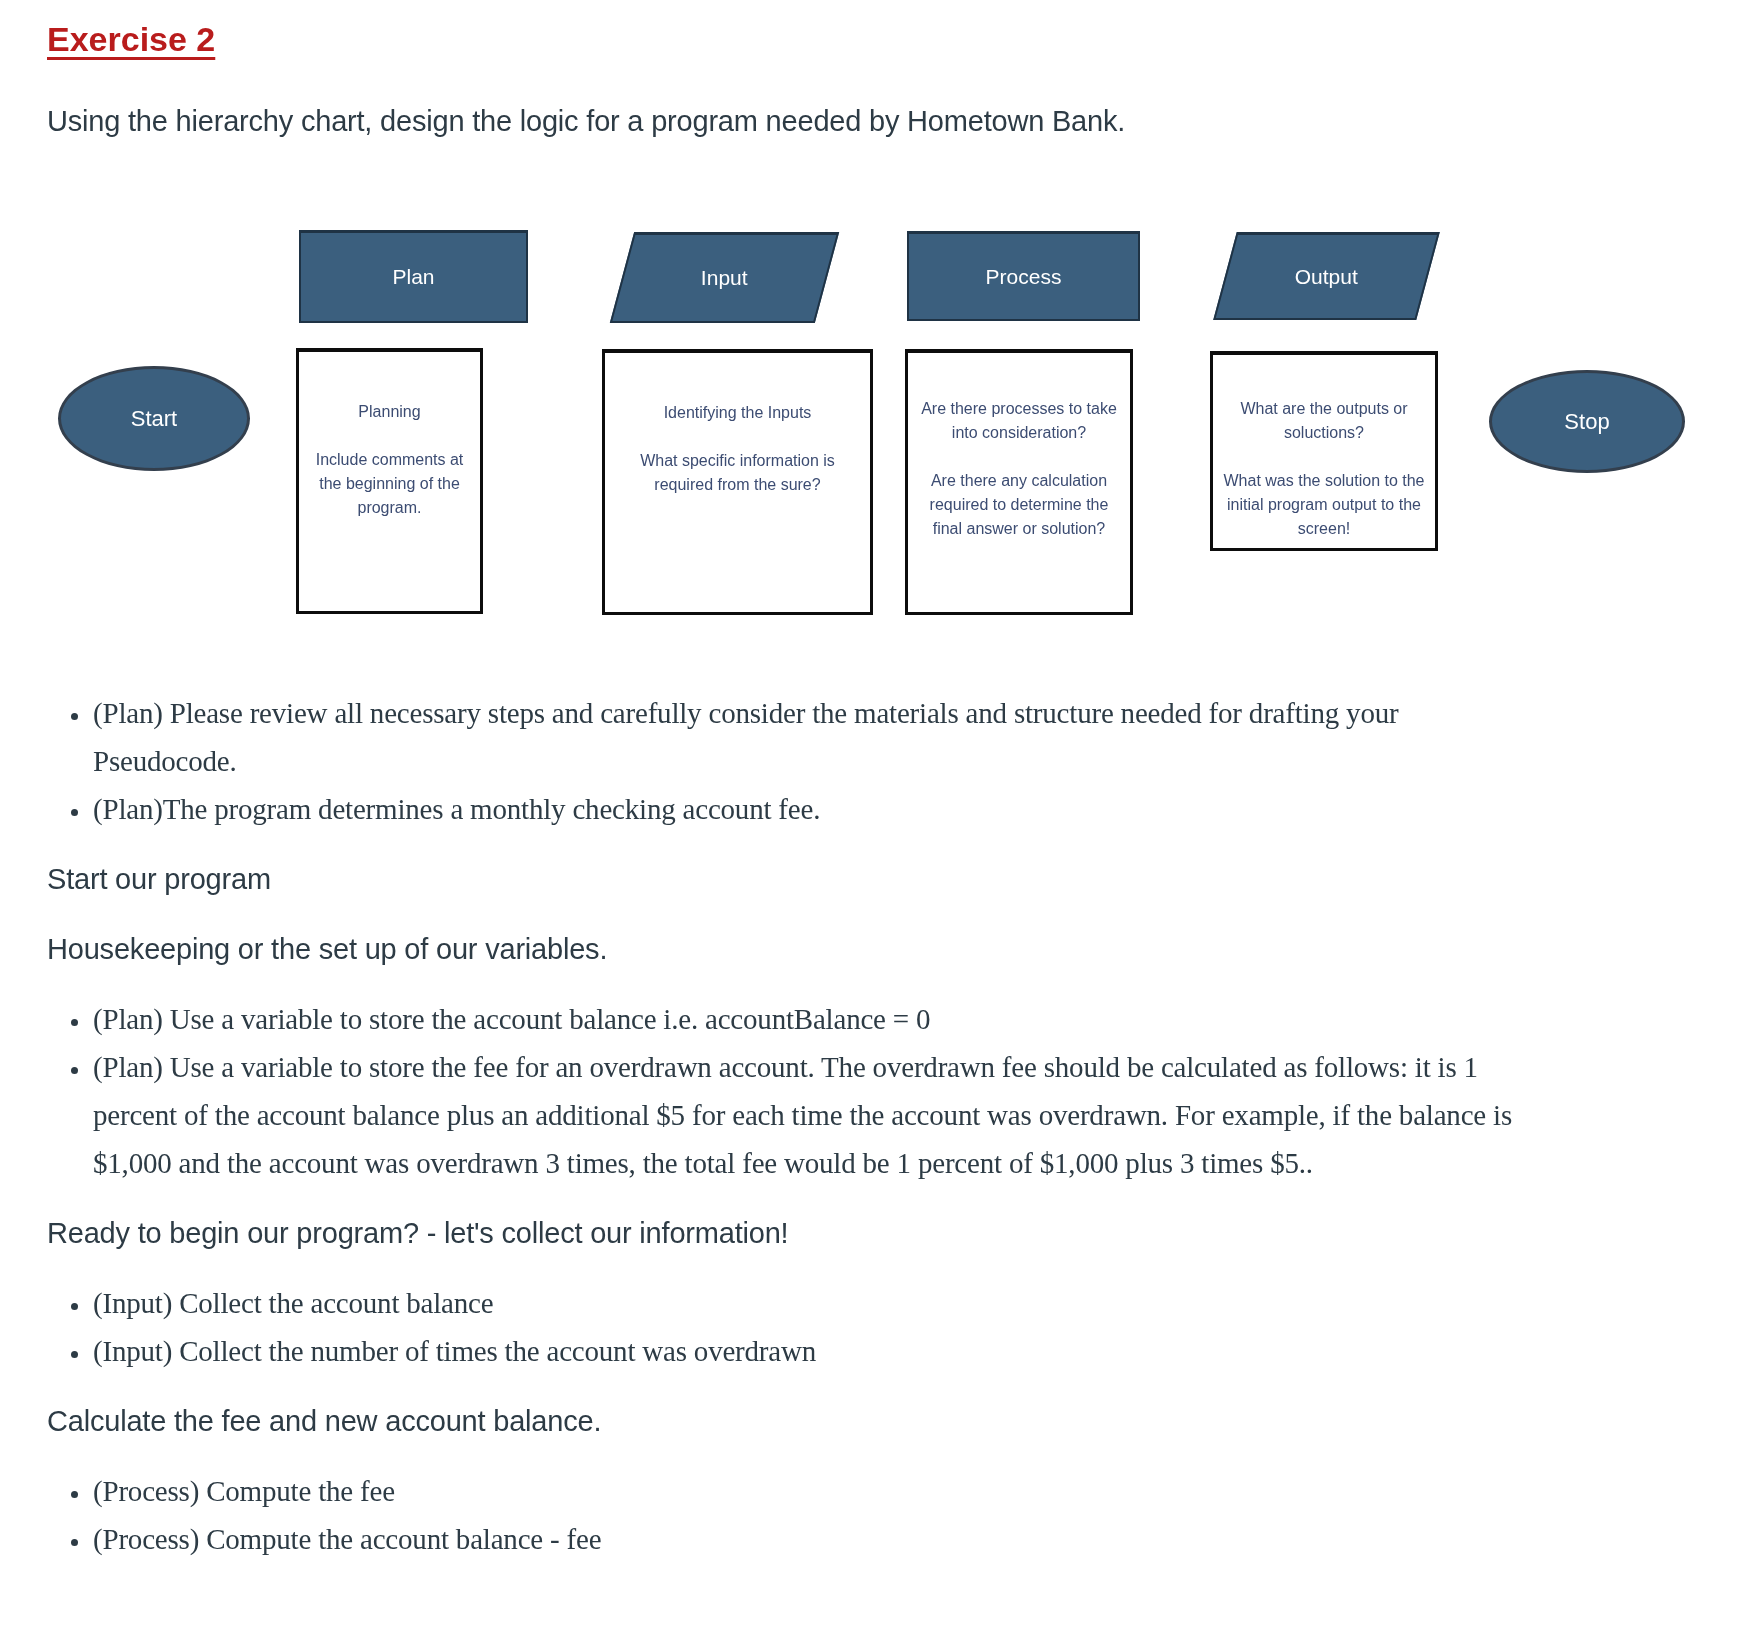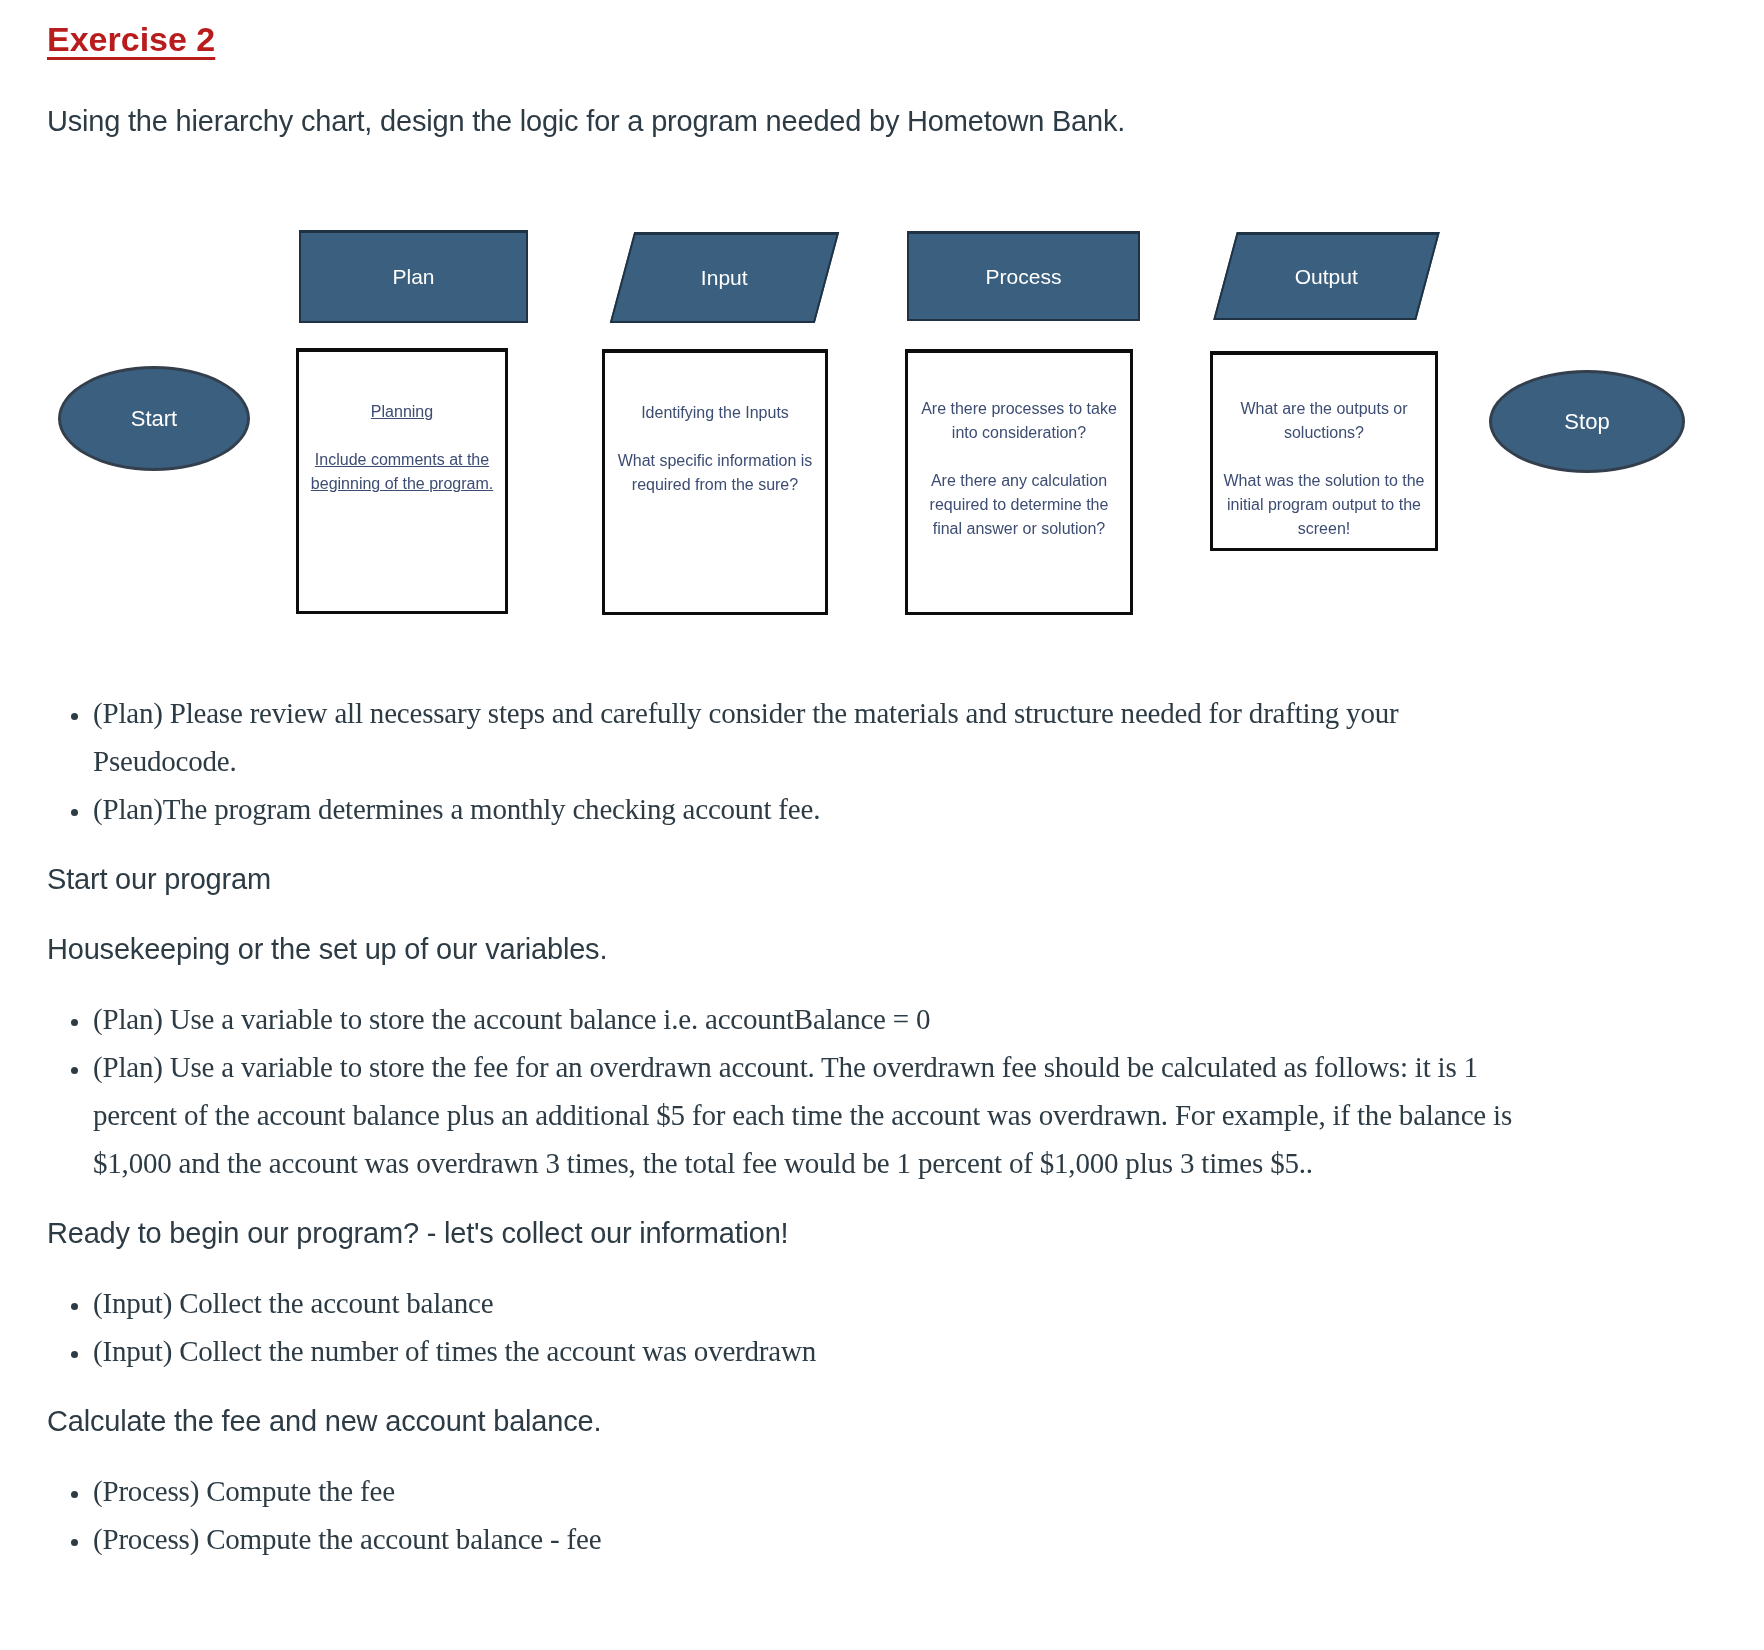--- a/index.html
+++ b/index.html
@@ -109,26 +109,26 @@
   </div>
 
   <div class="node flow-hdr" style="left:860px; top:1px; width:233px; height:90px;">
     <span>Process</span>
   </div>
 
   <div class="node flow-hdr skewed" style="left:1178px; top:2px; width:203px; height:88px;">
     <span class="unskew">Output</span>
   </div>
 
-  <div class="node flow-box" style="left:249px; top:118px; width:212px; height:266px;text-decoration:underline;">
+  <div class="node flow-box" style="left:249px; top:118px; width:187px; height:266px;">
     <p>Planning</p>
     <p>Include comments at the beginning of the program.</p>
   </div>
 
-  <div class="node flow-box" style="left:555px; top:119px; width:226px; height:266px;">
+  <div class="node flow-box" style="left:555px; top:119px; width:271px; height:266px;">
     <p>Identifying the Inputs</p>
     <p>What specific information is required from the sure?</p>
   </div>
 
   <div class="node flow-box" style="left:858px; top:119px; width:228px; height:266px; padding-top:44px;">
     <p>Are there processes to take into consideration?</p>
     <p>Are there any calculation required to determine the final answer or solution?</p>
   </div>
 
   <div class="node flow-box" style="left:1163px; top:121px; width:228px; height:200px; padding-top:42px;">

